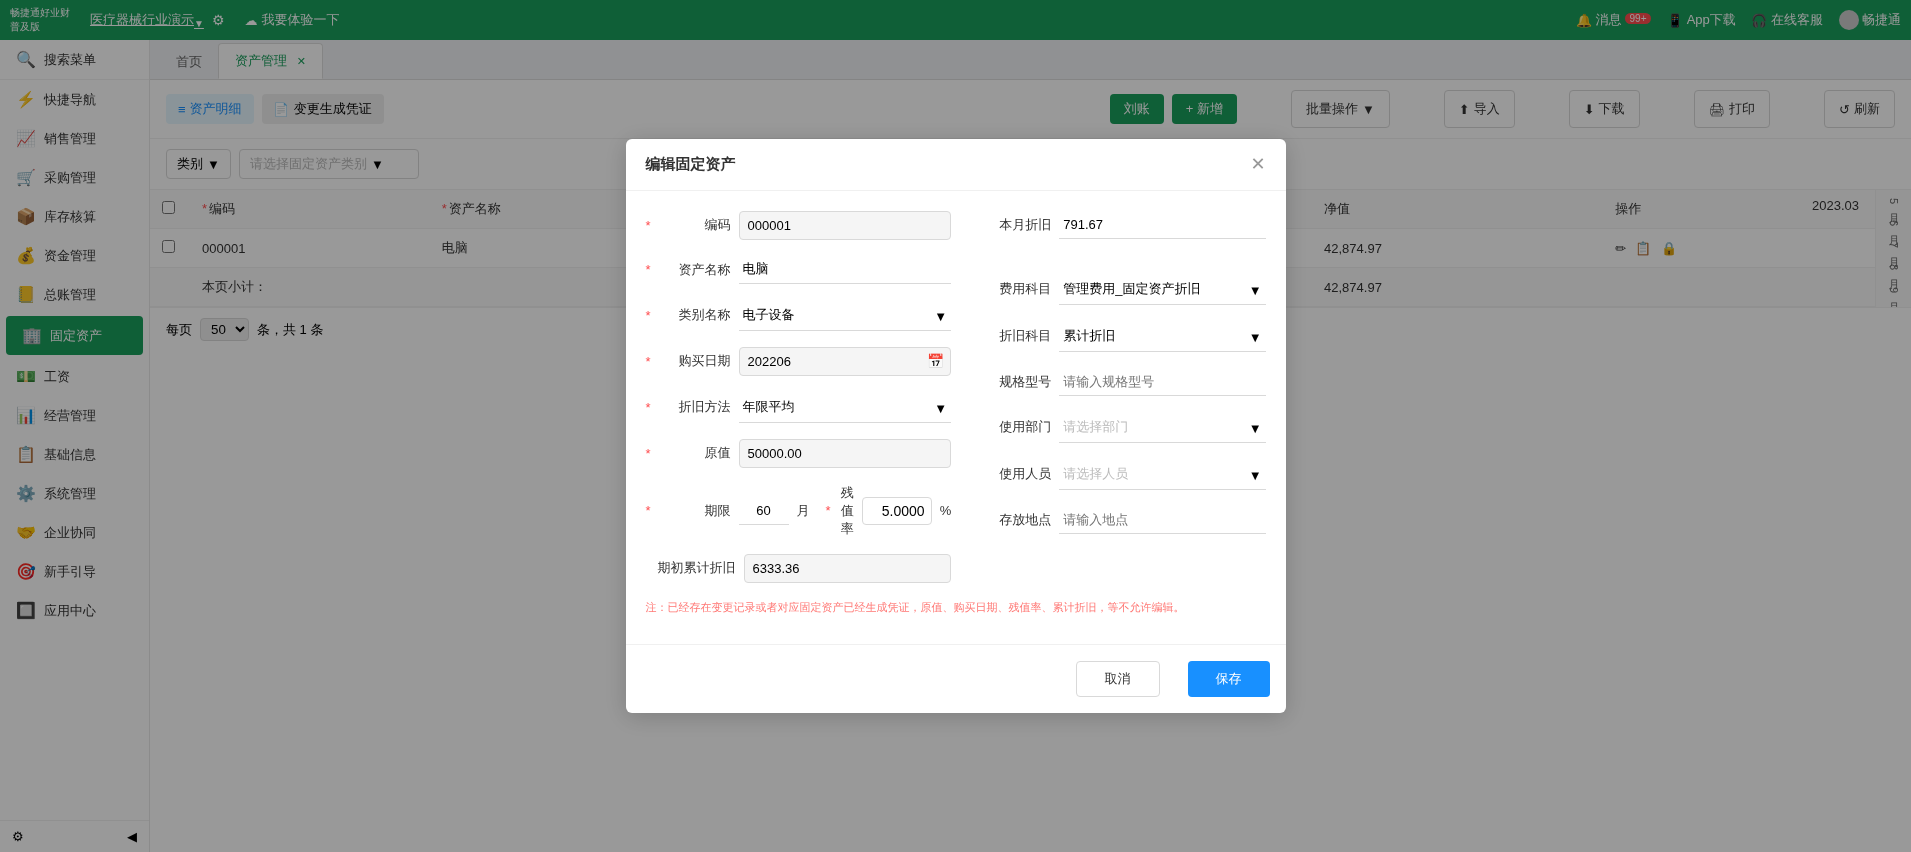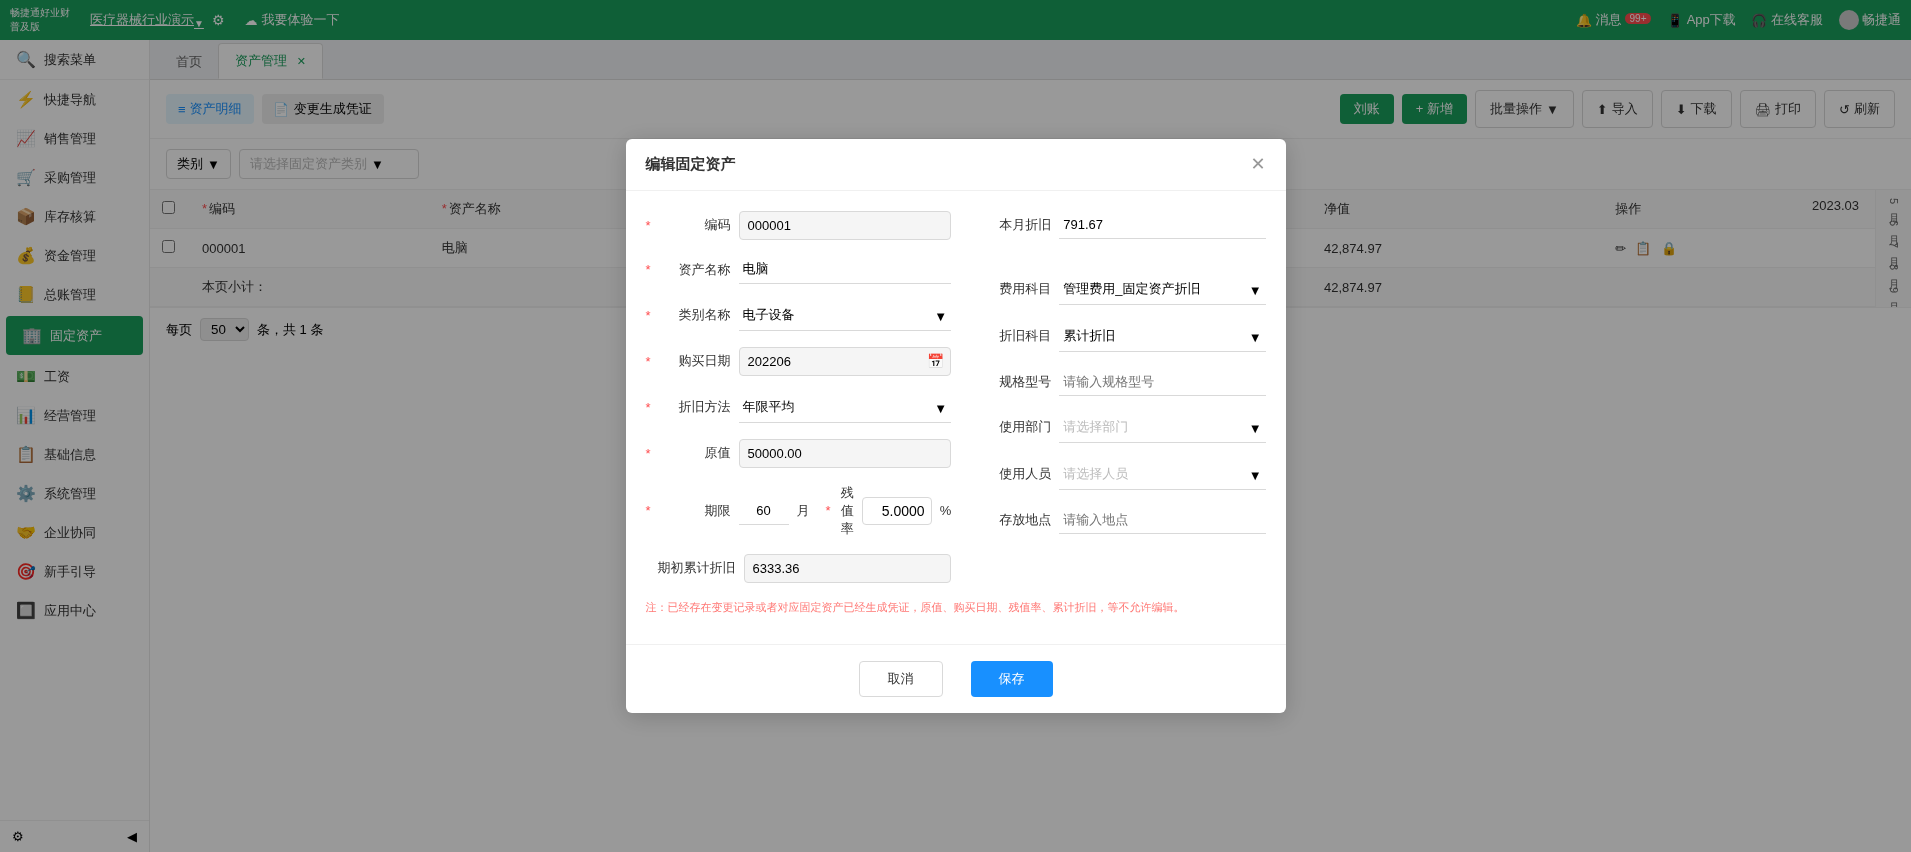--- a/index.html
+++ b/index.html
@@ -126,21 +126,21 @@
       border: none; border-radius: 4px;
       padding: 6px 14px;
       cursor: pointer; font-size: 13px;
     }
     .btn-outline {
       background: #fff; color: #333;
       border: 1px solid #d9d9d9;
       border-radius: 4px;
       padding: 9px 14px;
       cursor: pointer; font-size: 13px;
-      display: flex; align-items: center; gap: 4px;
+      display: flex; align-items: center; gap: 4px; margin-left: 46px;
     }
     .toolbar-right { margin-left: auto; display: flex; gap: 8px; align-items: center; }
 
     
     .filter-bar {
       display: flex; align-items: center; gap: 8px;
       padding: 10px 16px;
       border-bottom: 1px solid #f0f0f0;
     }
     .filter-select {
@@ -213,21 +213,21 @@
     }
     .modal-header {
       display: flex; align-items: center; justify-content: space-between;
       padding: 16px 20px;
       border-bottom: 1px solid #f0f0f0;
     }
     .modal-title { font-size: 15px; font-weight: bold; color: #333; }
     .modal-close { cursor: pointer; font-size: 18px; color: #999; line-height: 1; }
     .modal-body { padding: 20px; }
     .modal-footer {
-      display: flex; justify-content: center; gap: 28px;
+      display: flex; justify-content: flex-end; gap: 28px;
       padding: 16px;
       border-top: 1px solid #f0f0f0;
     }
 
     
     .form-grid { display: grid; grid-template-columns: 1fr 1fr; gap: 16px 30px; }
     .form-row { display: flex; align-items: center; gap: 8px; }
     .form-label { color: #333; font-size: 13px; white-space: nowrap; min-width: 70px; text-align: right; }
     .form-input {
       flex: 1;

